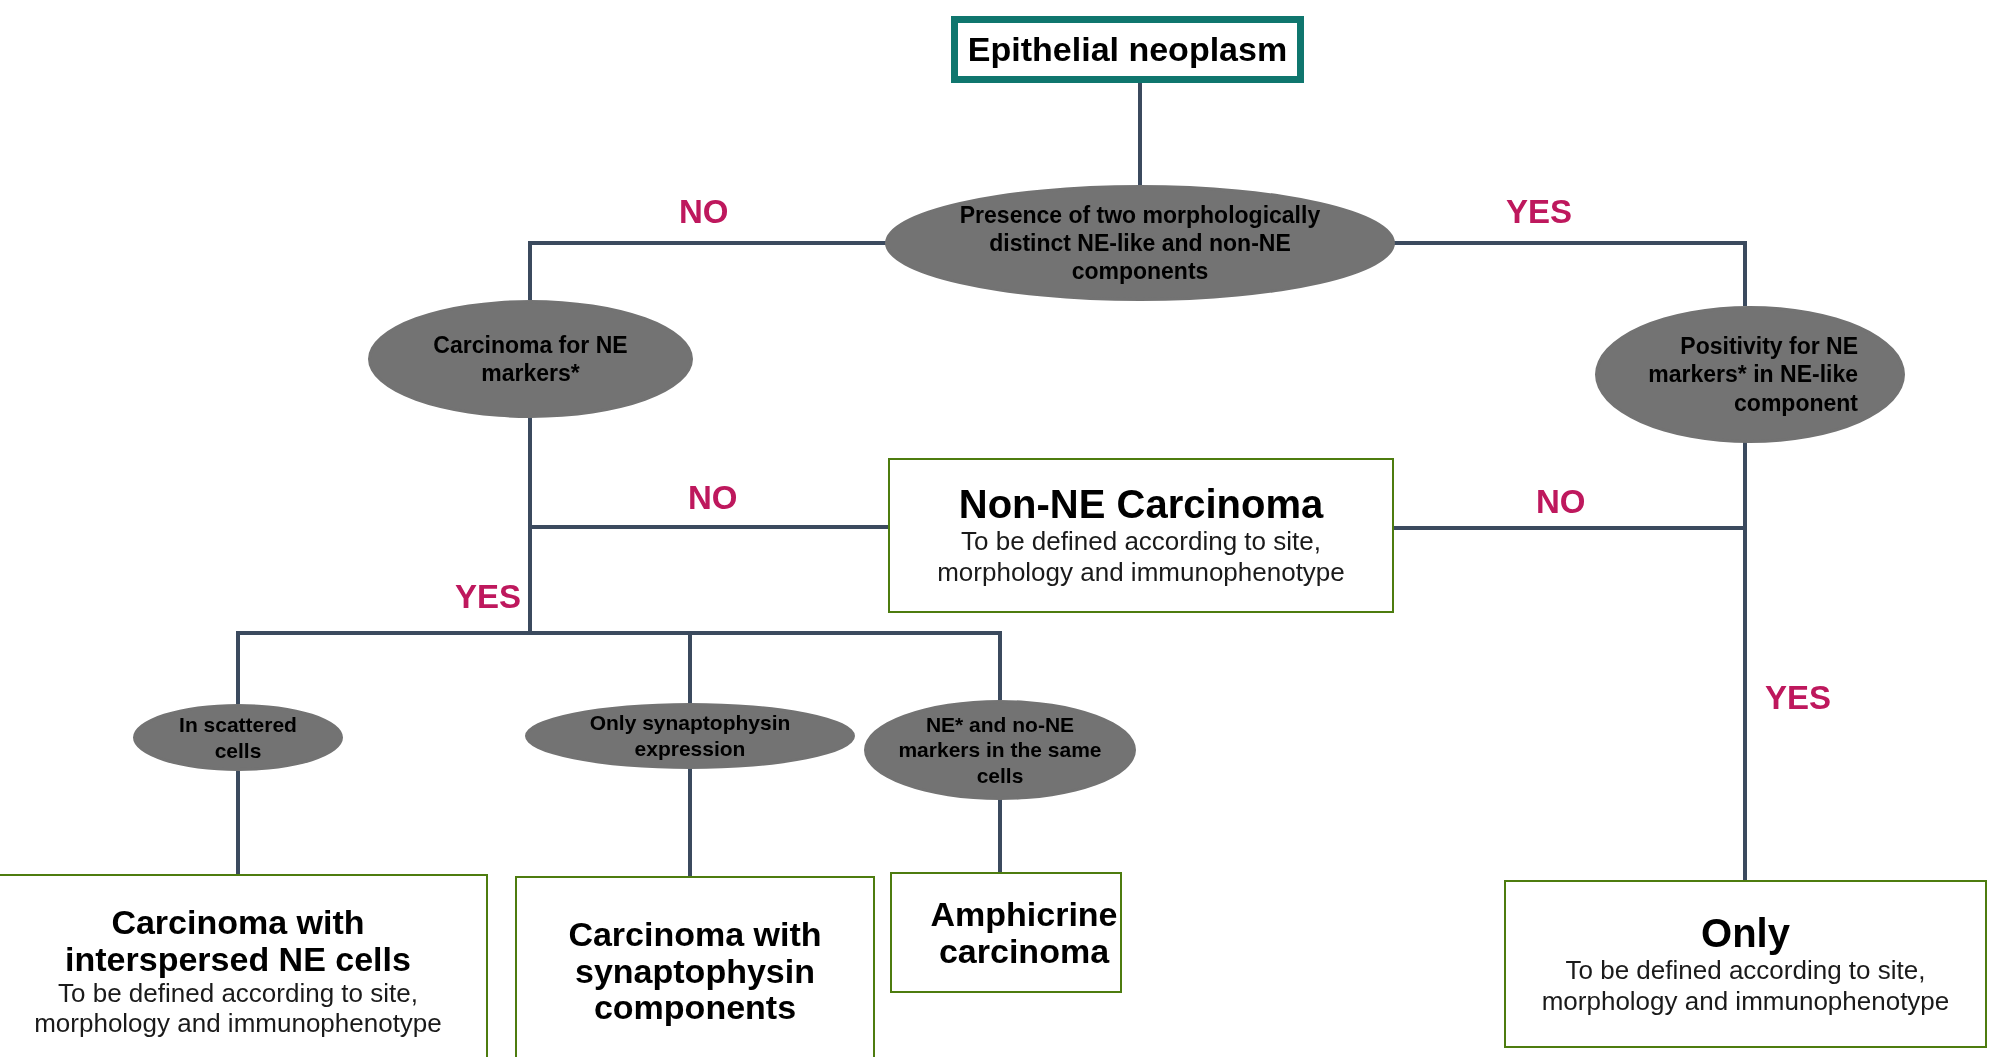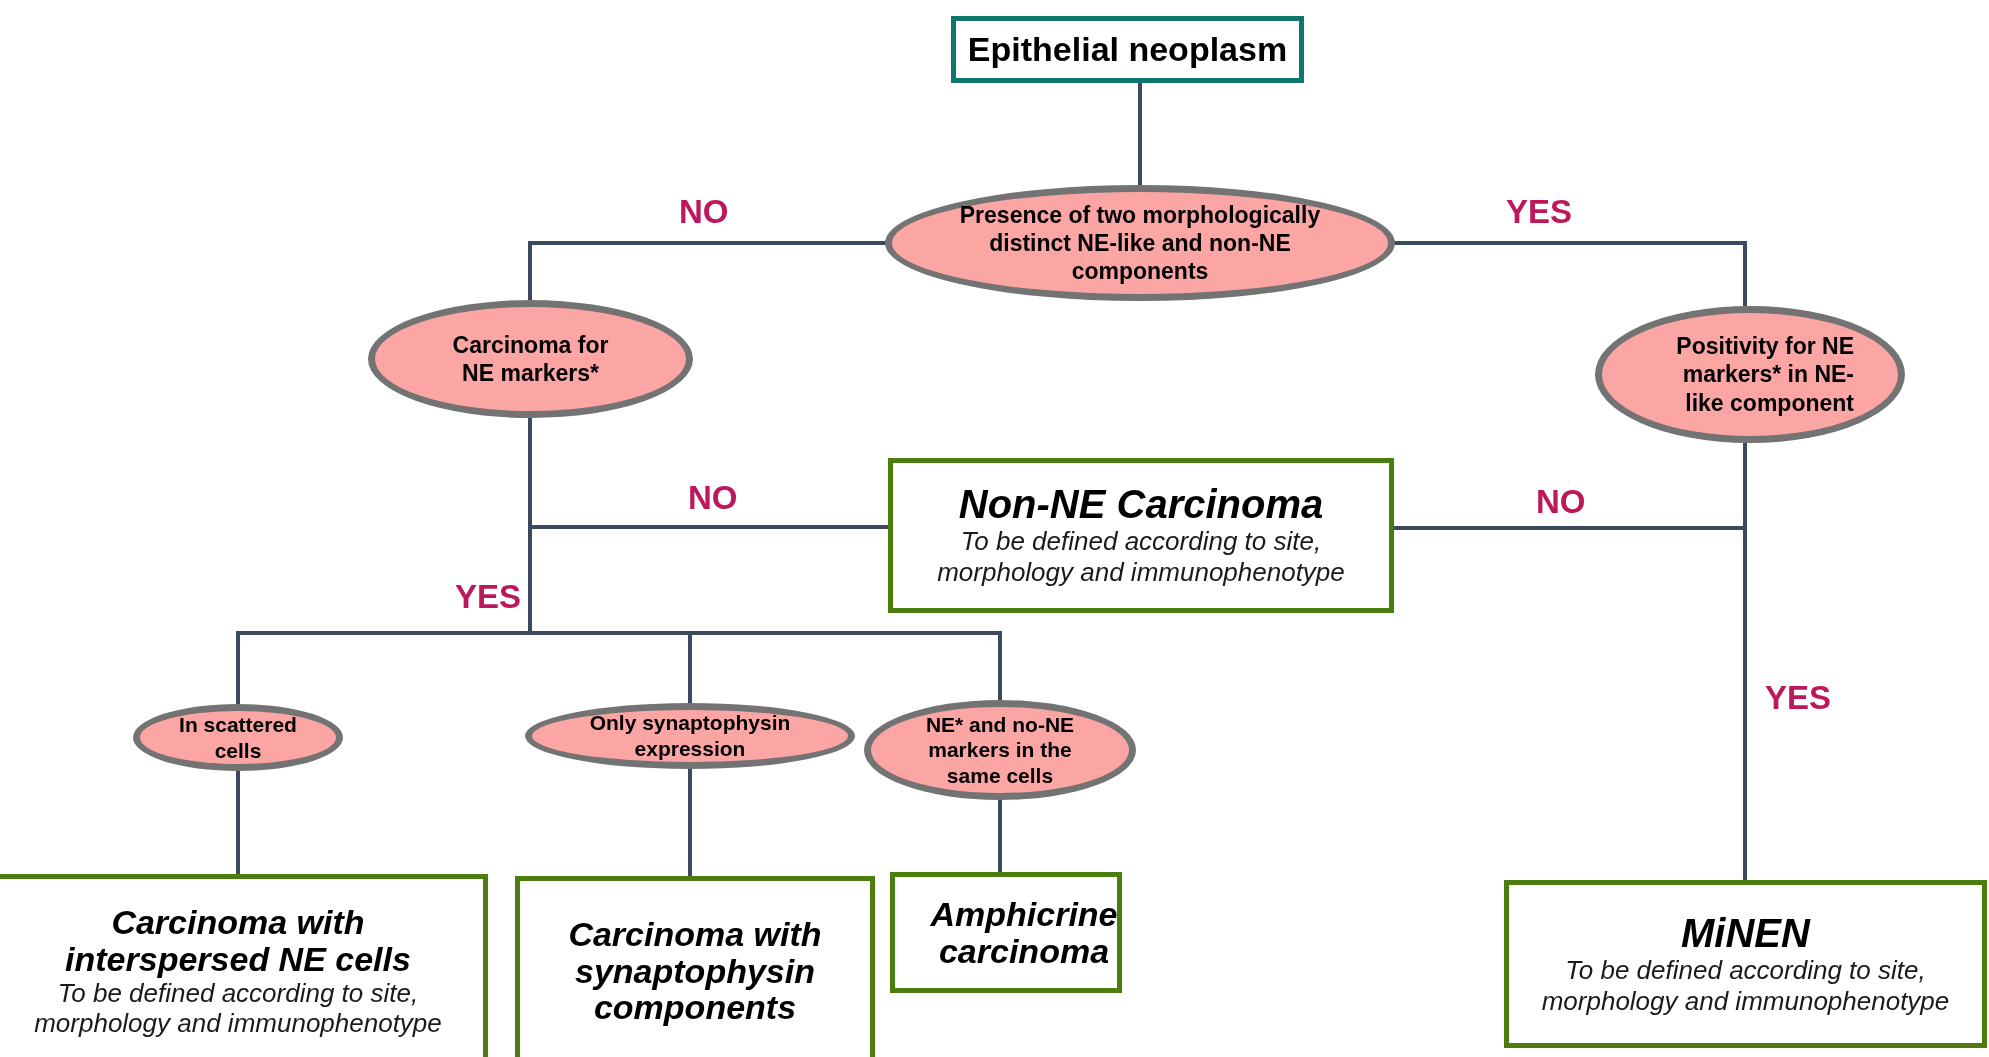--- a/index.html
+++ b/index.html
@@ -29,41 +29,40 @@
     flex-direction: column;
     align-items: center;
     justify-content: center;
     text-align: center;
   }
   
   .box {
     background: #ffffff;
   }
   .box.blue {
-    border: 5px solid #0f766e;
+    border: 7px solid #0f766e;
   }
   .box.red {
-    border: 5px solid #4d7c0f;
-    font-style: italic;
+    border: 2px solid #4d7c0f;
   }
   .box .title {
     font-weight: bold;
     color: #000000;
     line-height: 1.08;
   }
   .box .sub {
     font-weight: normal;
     color: #1a1a1a;
     line-height: 1.18;
   }
   
   .ellipse {
-    border: 7px solid #737373;
+    border: 3px solid #737373;
     border-radius: 50%;
-    background: #fca5a5;
+    background: #737373;
     color: #000000;
     font-weight: bold;
     line-height: 1.22;
   }
   
   .edge-label {
     position: absolute;
     font-weight: bold;
     color: #be185d;
     white-space: nowrap;
@@ -142,21 +141,21 @@
 
   <div class="node box red" style="left:515px; top:876px; width:360px; height:190px; padding:4px 14px;">
     <div class="title" style="font-size:34px;">Carcinoma with synaptophysin components</div>
   </div>
 
   <div class="node box red" style="left:890px; top:872px; width:232px; height:121px; padding:4px 10px;">
     <div class="title" style="font-size:34px;margin-left:36px;">Amphicrine carcinoma</div>
   </div>
 
   <div class="node box red" style="left:1504px; top:880px; width:483px; height:168px; padding:2px 12px;">
-    <div class="title" style="font-size:40px;">MiNEN</div>
+    <div class="title" style="font-size:40px;">Only</div>
     <div class="sub" style="font-size:26px; max-width:450px;">To be defined according to site, morphology and immunophenotype</div>
   </div>
 
   <div class="edge-label" style="left:679px; top:193px; font-size:33px;">NO</div>
 
   <div class="edge-label" style="left:1506px; top:193px; font-size:33px;">YES</div>
 
   <div class="edge-label" style="left:688px; top:479px; font-size:33px;">NO</div>
 
   <div class="edge-label" style="left:455px; top:578px; font-size:33px;">YES</div>

